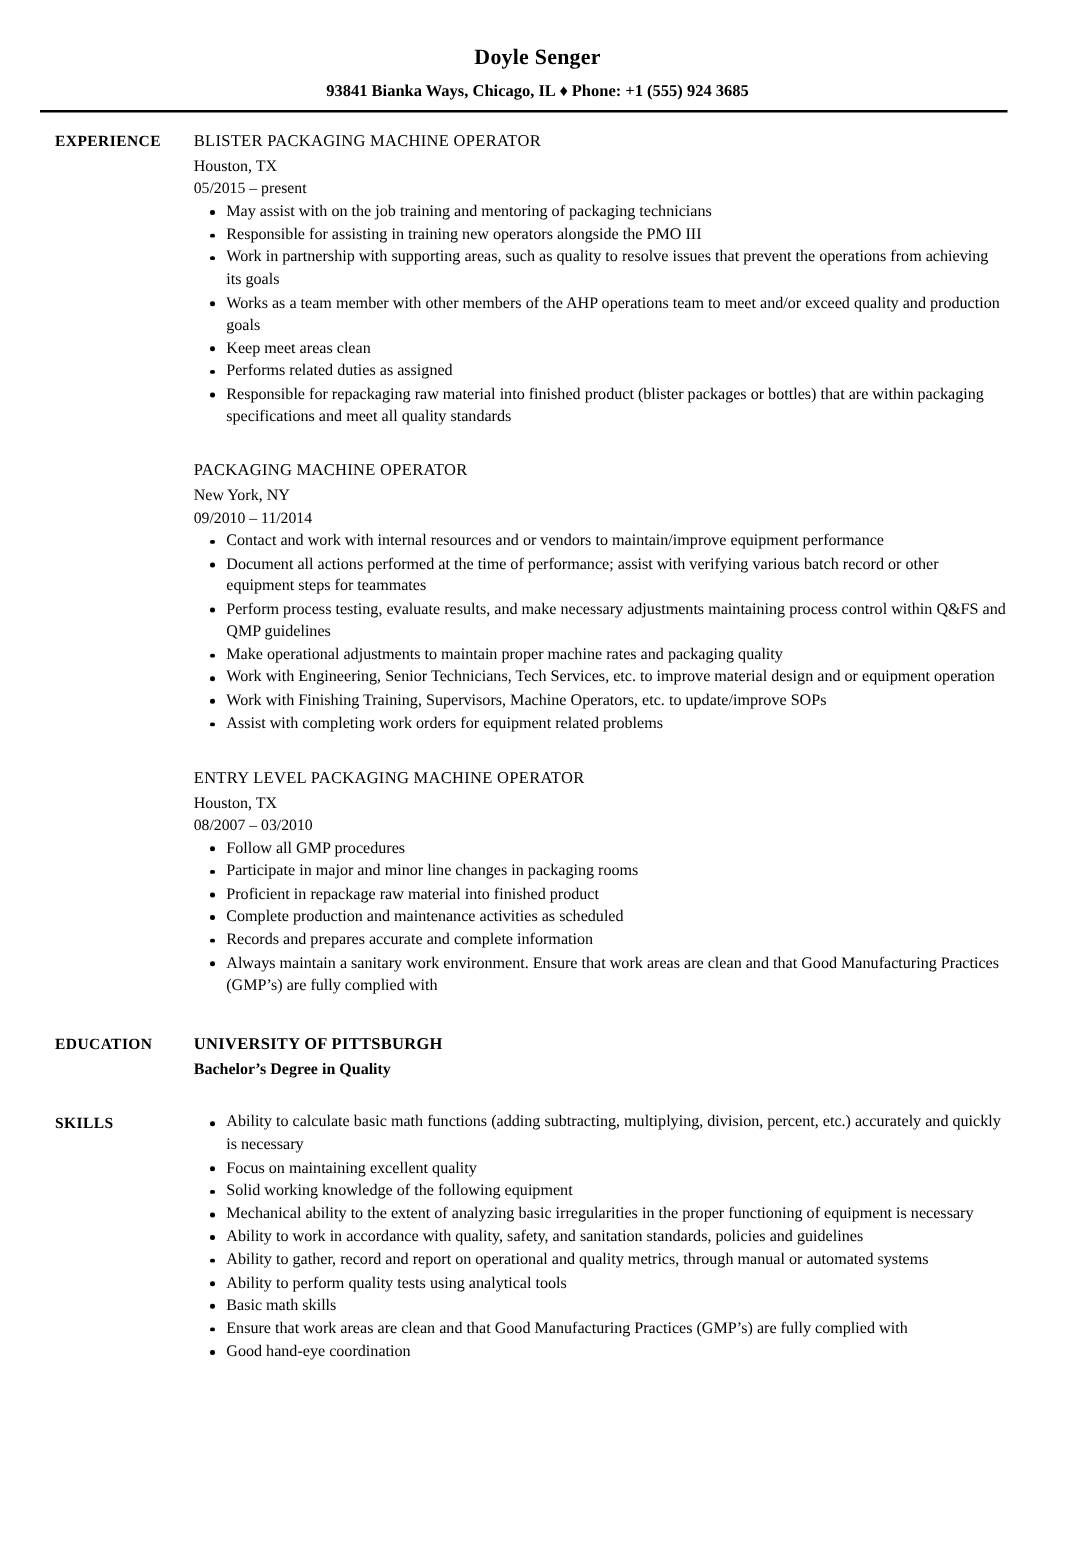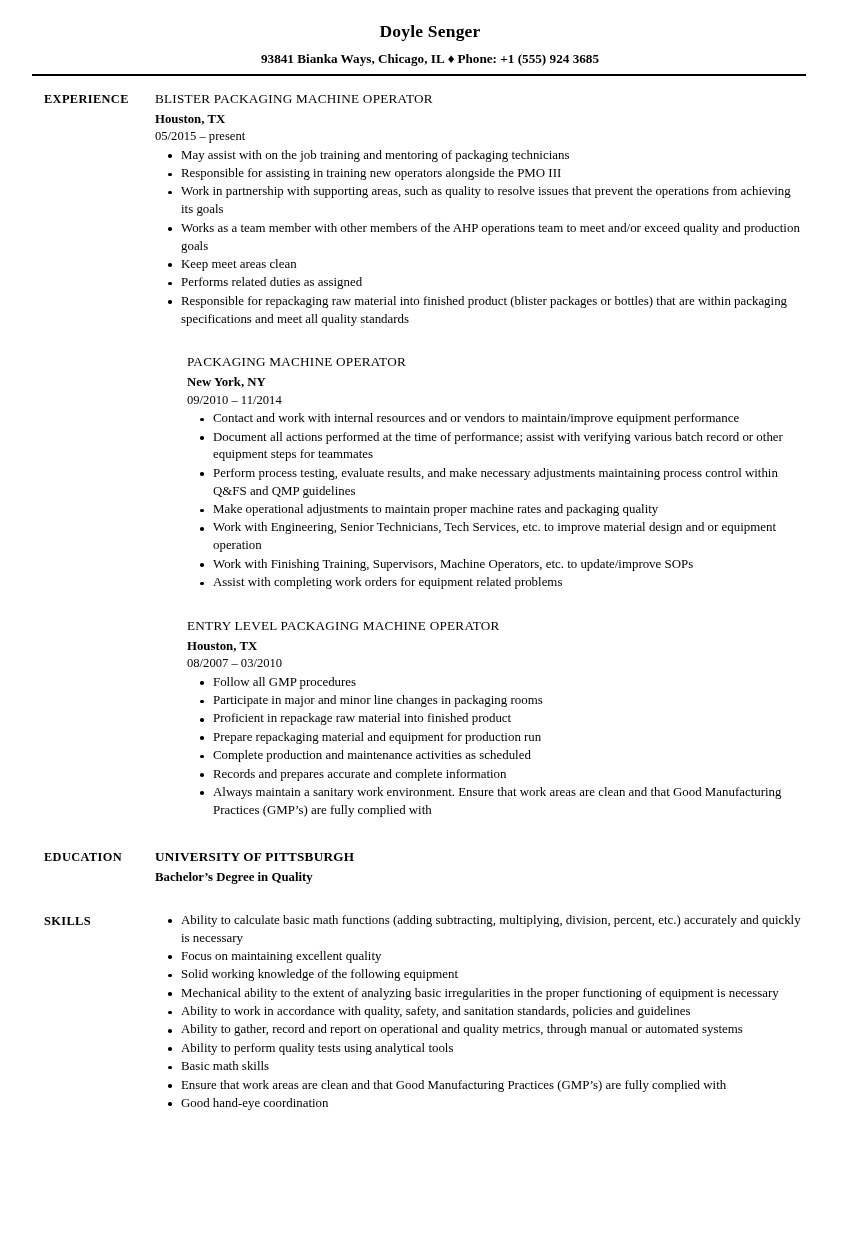--- a/index.html
+++ b/index.html
@@ -19,21 +19,21 @@
     position: relative;
     width: 860px;
     height: 1240px;
     box-sizing: border-box;
     padding: 0;
     overflow: hidden;
   }
 
   
   .header {
-    padding-top: 21px;
+    padding-top: 35px;
     text-align: center;
   }
   .cand-name {
     font-size: 17.5px;
     font-weight: bold;
     letter-spacing: 0.2px;
     line-height: 1.2;
     margin: 0 0 9px 0;
   }
   .cand-contact {
@@ -78,32 +78,31 @@
     flex: 1 1 auto;
     min-width: 0;
   }
 
   
   .job {
     margin-bottom: 0;
   }
   .job + .job {
     margin-top: 25px;
-    margin-left: 32px;
   }
   .job-title {
     font-size: 13.2px;
     font-weight: normal;
     letter-spacing: 0.25px;
     line-height: 1.35;
     margin: 0 0 3px 0;
   }
   .job-location {
     font-size: 12.8px;
-    font-weight: bold;
+    font-weight: normal;
     line-height: 1.3;
     margin: 0 0 1px 0;
   }
   .job-dates {
     font-size: 12.6px;
     font-weight: normal;
     line-height: 1.3;
     margin: 0 0 2px 0;
   }
 
@@ -204,21 +203,20 @@
         </div>
 
         <div class="job">
           <div class="job-title">ENTRY LEVEL PACKAGING MACHINE OPERATOR</div>
           <div class="job-location">Houston, TX</div>
           <div class="job-dates">08/2007 – 03/2010</div>
           <ul class="bullets">
             <li>Follow all GMP procedures</li>
             <li>Participate in major and minor line changes in packaging rooms</li>
             <li>Proficient in repackage raw material into finished product</li>
-            <li>Prepare repackaging material and equipment for production run</li>
             <li>Complete production and maintenance activities as scheduled</li>
             <li>Records and prepares accurate and complete information</li>
             <li>Always maintain a sanitary work environment. Ensure that work areas are clean and that Good Manufacturing Practices (GMP’s) are fully complied with</li>
           </ul>
         </div>
 
       </div>
     </div>
 
     <div class="spacer-education"></div>

